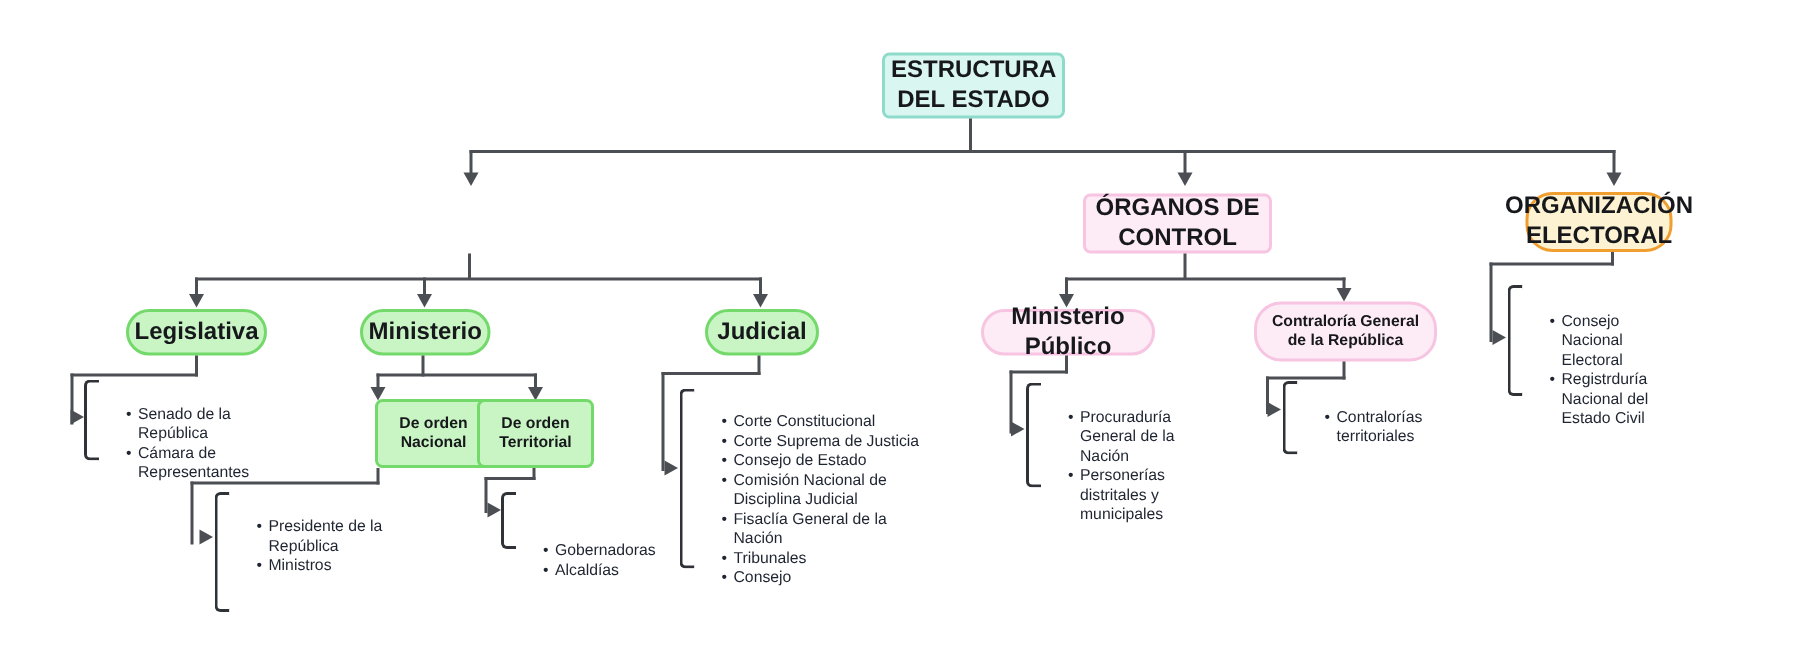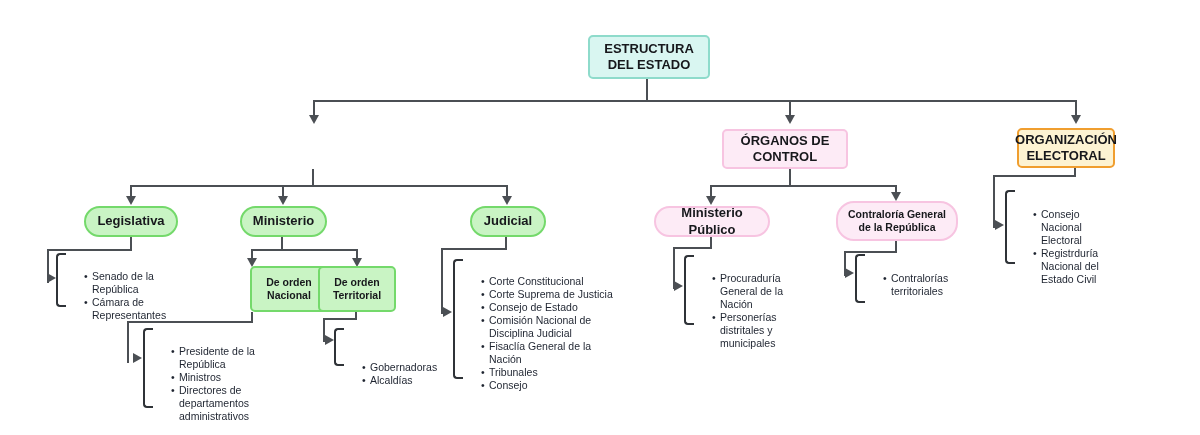--- a/index.html
+++ b/index.html
@@ -12,21 +12,21 @@
               border-left:5px solid transparent;border-right:5px solid transparent;
               border-top:9px solid #4b4f54;}
   .arrow-right{position:absolute;width:0;height:0;
               border-top:5px solid transparent;border-bottom:5px solid transparent;
               border-left:9px solid #4b4f54;}
   .bracket{position:absolute;width:8px;border:2px solid #2f3338;border-right:none;
            border-radius:4px 0 0 4px;background:transparent;}
 
   
   .node{position:absolute;box-sizing:border-box;display:flex;align-items:center;justify-content:center;
-        text-align:center;font-weight:700;font-size:13px;line-height:1.25;color:#17181c;
+        text-align:center;font-weight:700;font-size:16px;line-height:1.25;color:#17181c;
         border:2px solid;padding:2px 4px;}
   .rect{border-radius:5px;}
   .pill{border-radius:18px;}
   .teal {background:#d9f6f1;border-color:#8edbcb;}
   .green{background:#c9f4c4;border-color:#74d96b;}
   .pink {background:#fdebf6;border-color:#f7c4e1;}
   .yellow{background:#fdf3d2;border-color:#f09e2f;}
   .fs10{font-size:10.5px;}
 
   
@@ -45,21 +45,21 @@
   <div class="line" style="left:646px;top:79px;width:2px;height:22px;"></div>
   <div class="line" style="left:313px;top:100px;width:764px;height:2px;"></div>
   <div class="line" style="left:313px;top:100px;width:2px;height:16px;"></div>
   <div class="arrow-down" style="left:309px;top:115px;"></div>
   <div class="line" style="left:789px;top:100px;width:2px;height:16px;"></div>
   <div class="arrow-down" style="left:785px;top:115px;"></div>
   <div class="line" style="left:1075px;top:100px;width:2px;height:16px;"></div>
   <div class="arrow-down" style="left:1071px;top:115px;"></div>
 
   <div class="node rect pink" style="left:722px;top:129px;width:126px;height:40px;">ÓRGANOS DE CONTROL</div>
-  <div class="node rect yellow" style="left:1017px;top:128px;width:98px;height:40px;">ORGANIZACIÓN ELECTORAL</div>
+  <div class="node rect yellow" style="left:1017px;top:128px;width:98px;height:40px;border-radius:18px;">ORGANIZACIÓN ELECTORAL</div>
 
   <div class="line" style="left:312px;top:169px;width:2px;height:17px;"></div>
   <div class="line" style="left:130px;top:185px;width:378px;height:2px;"></div>
   <div class="line" style="left:130px;top:185px;width:2px;height:12px;"></div>
   <div class="arrow-down" style="left:126px;top:196px;"></div>
   <div class="line" style="left:282px;top:185px;width:2px;height:12px;"></div>
   <div class="arrow-down" style="left:278px;top:196px;"></div>
   <div class="line" style="left:506px;top:185px;width:2px;height:12px;"></div>
   <div class="arrow-down" style="left:502px;top:196px;"></div>
 
@@ -91,21 +91,20 @@
 
   <div class="line" style="left:251px;top:312px;width:2px;height:11px;"></div>
   <div class="line" style="left:127px;top:321px;width:126px;height:2px;"></div>
   <div class="line" style="left:127px;top:321px;width:2px;height:42px;"></div>
   <div class="arrow-right" style="left:133px;top:353px;"></div>
   <div class="bracket" style="left:143px;top:328px;height:76px;"></div>
   <div class="list" style="left:155px;top:333px;width:140px;">
     <ul>
       <li>Presidente de la República</li>
       <li>Ministros</li>
-      <li>Directores de departamentos administrativos</li>
     </ul>
   </div>
 
   <div class="line" style="left:355px;top:312px;width:2px;height:8px;"></div>
   <div class="line" style="left:323px;top:318px;width:34px;height:2px;"></div>
   <div class="line" style="left:323px;top:318px;width:2px;height:24px;"></div>
   <div class="arrow-right" style="left:325px;top:335px;"></div>
   <div class="bracket" style="left:334px;top:328px;height:34px;"></div>
   <div class="list" style="left:346px;top:349px;width:102px;">
     <ul>

